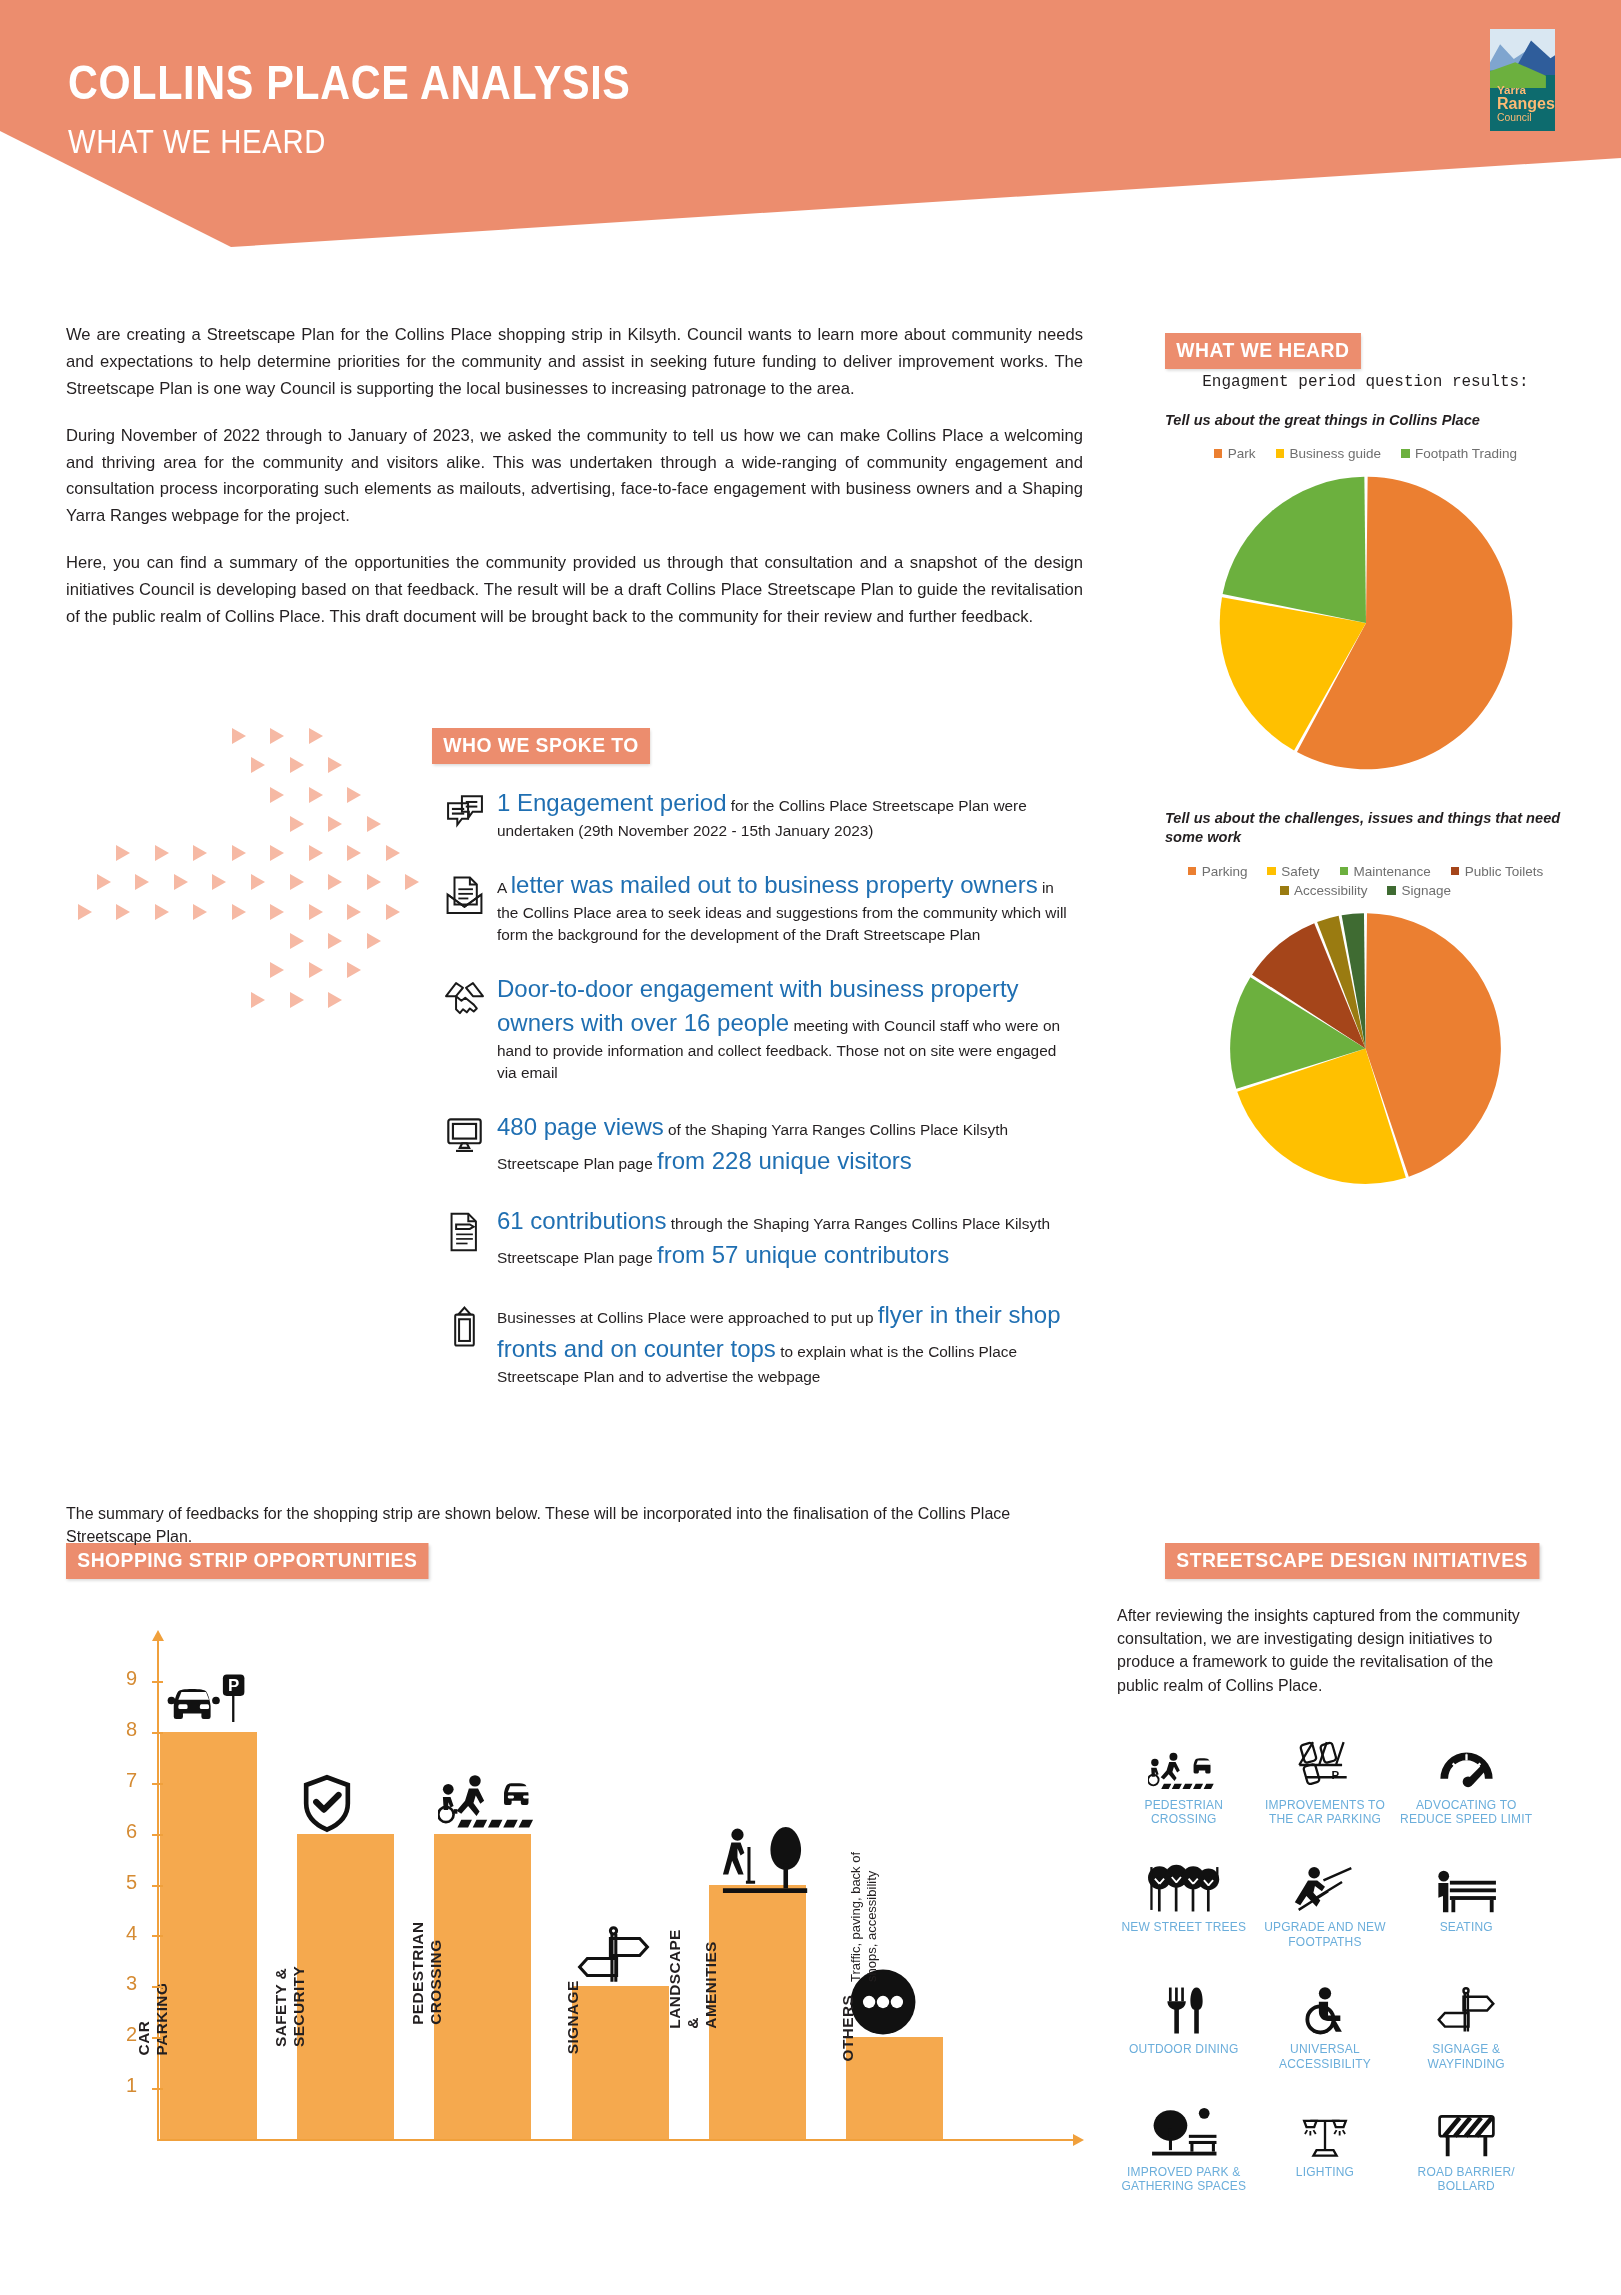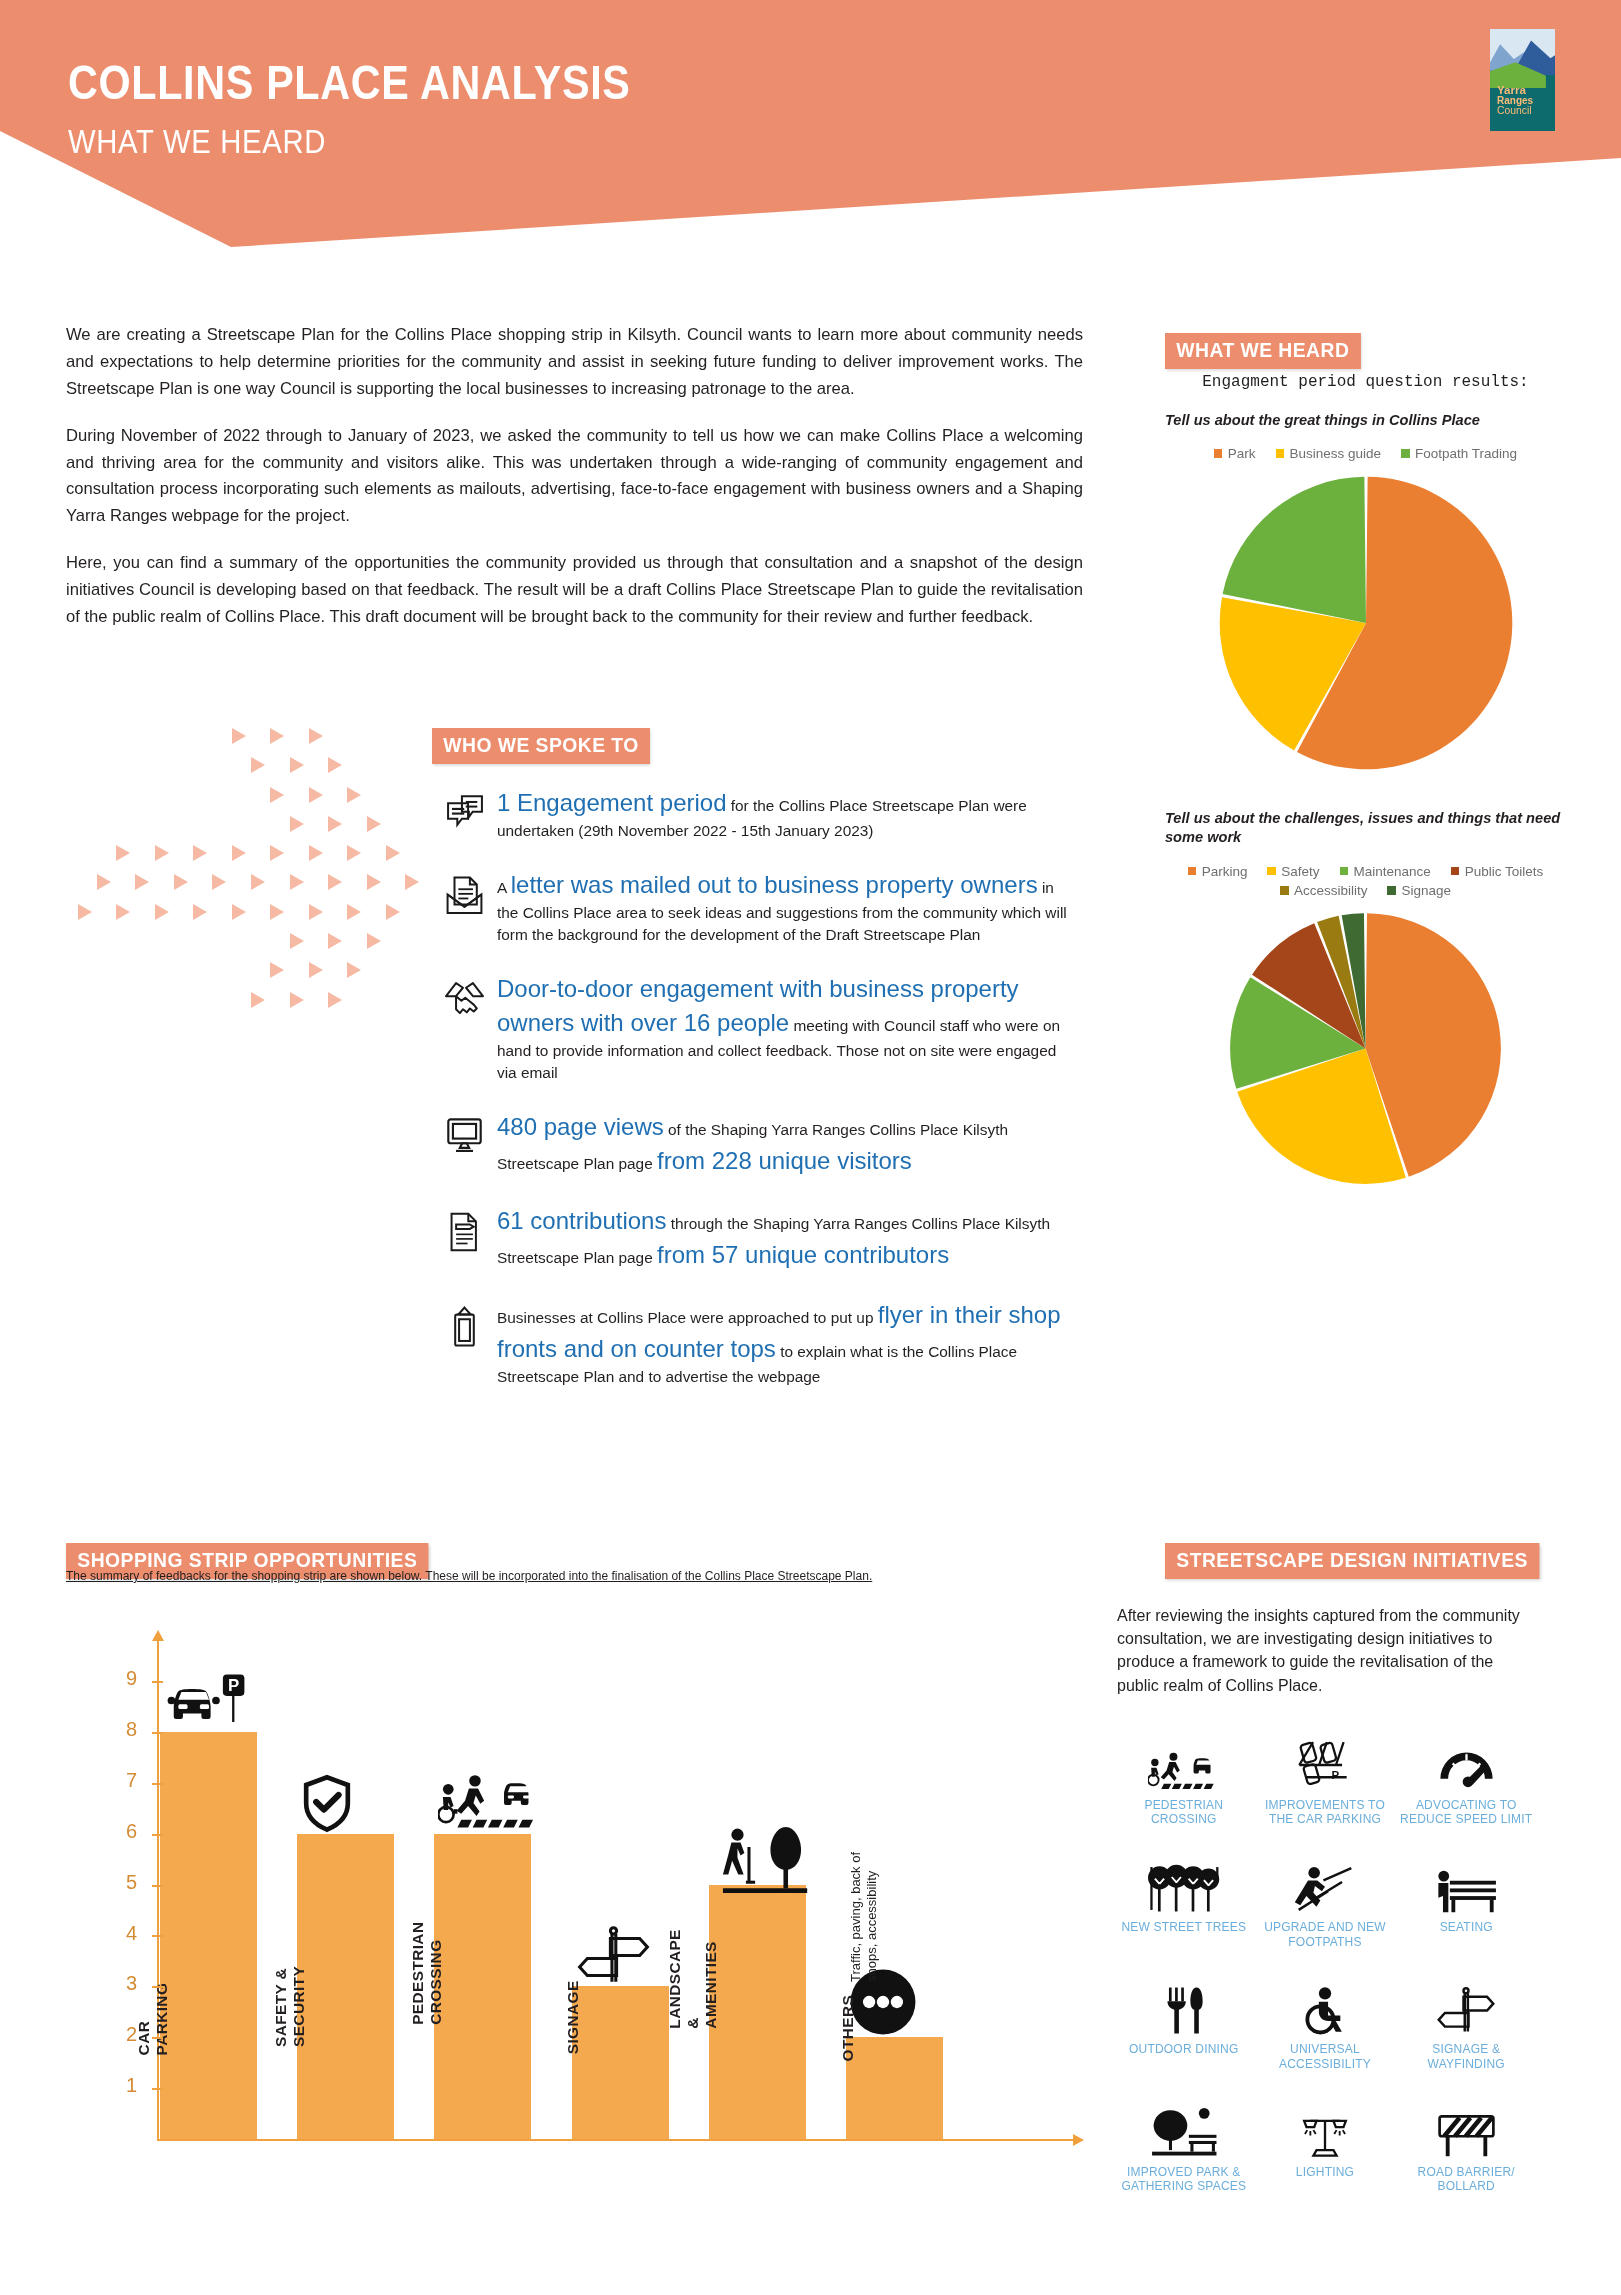--- a/index.html
+++ b/index.html
@@ -34,21 +34,21 @@
   }
   .logo .sky{position:absolute;left:0;top:0;width:65px;height:35px;background:#d9e7f2;}
   .logo .mtn1{position:absolute;left:-4.6px;top:10.8px;width:49px;height:31px;background:#7fa5cf;
     clip-path:polygon(0 100%,30% 14%,58% 62%,100% 18%,100% 100%);}
   .logo .mtn2{position:absolute;left:21.6px;top:9.2px;width:54px;height:37px;background:#2f5d9b;
     clip-path:polygon(0 100%,36% 6%,72% 54%,100% 28%,100% 100%);}
   .logo .hill{position:absolute;left:-3.1px;top:31px;width:59px;height:28px;background:#6cb03e;
     clip-path:polygon(0 100%,0 44%,48% 8%,100% 56%,100% 100%);}
   .logo .txt{position:absolute;left:7px;top:55px;color:#fdba74;line-height:1.04;}
   .logo .t1{font-size:11.6px;font-weight:bold;}
-  .logo .t2{font-size:10px;font-weight:bold;}
+  .logo .t2{font-size:16px;font-weight:bold;}
   .logo .t3{font-size:10.4px;font-weight:400;}
   
   .intro{
     position:absolute;left:66px;top:322px;width:1017px;
     font-size:16.6px;line-height:1.62;text-align:justify;color:#231f20;
     font-family:"Liberation Sans Narrow","Liberation Sans",sans-serif;
   }
   .intro p{margin:0 0 20px 0;}
   
   .banner{
@@ -347,21 +347,21 @@
         <path d="M100,100 L128.32975493802934,190.67758810837 A95,95 0 0,1 9.988478057763544,130.37969581220793 Z" fill="#FFC000"></path>
         <path d="M100,100 L9.322411891630011,128.3297549380293 A95,95 0 0,1 19.216538625421535,50.00967725307239 Z" fill="#6CB03E"></path>
         <path d="M100,100 L20.371478662830043,48.189782960733794 A95,95 0 0,1 64.02838135151887,12.073652118331196 Z" fill="#A5451A"></path>
         <path d="M100,100 L66.0324544950343,11.280183429134127 A95,95 0 0,1 81.14129226631147,6.890660282572526 Z" fill="#9A7B11"></path>
         <path d="M100,100 L83.25854897077872,6.486771965479733 A95,95 0 0,1 98.92228230443959,5.006113225278142 Z" fill="#3F6B32"></path>
       </svg>
   </div>
 </div>
 
 <div class="banner" style="left:66px;top:1543px;">SHOPPING STRIP OPPORTUNITIES</div>
-<div style="position:absolute;left:66px;top:1568px;width:948px;font-size:12px;line-height:1.45;font-family:'Liberation Sans Narrow','Liberation Sans',sans-serif;text-decoration:underline;">The summary of feedbacks for the shopping strip are shown below. These will be incorporated into the finalisation of the Collins Place Streetscape Plan.</div>
+<div style="position:absolute;left:66px;top:1502px;width:948px;font-size:16px;line-height:1.45;font-family:'Liberation Sans Narrow','Liberation Sans',sans-serif;">The summary of feedbacks for the shopping strip are shown below. These will be incorporated into the finalisation of the Collins Place Streetscape Plan.</div>
 
 <div class="barchart">
   <div class="axis-v"></div>
   <div class="axis-h"></div>
   <div id="bars">
       <div class="bar" style="left: 94px; width: 97px; top: 98px; height: 407px; background: rgb(245, 169, 78);"></div>
       <div class="bar-ico" style="left: 97px; top: 38px;"><svg width="86" height="57" viewBox="0 0 112 74">
           <g fill="#111">
             <path d="M14 44c0-3 3-16 6-19 2-2 8-3 18-3s16 1 18 3c3 3 6 16 6 19v14a3 3 0 0 1-3 3h-6a3 3 0 0 1-3-3v-4H26v4a3 3 0 0 1-3 3h-6a3 3 0 0 1-3-3z"></path>
             <path d="M24 26h32l4 10H20z" fill="#fff"></path>

